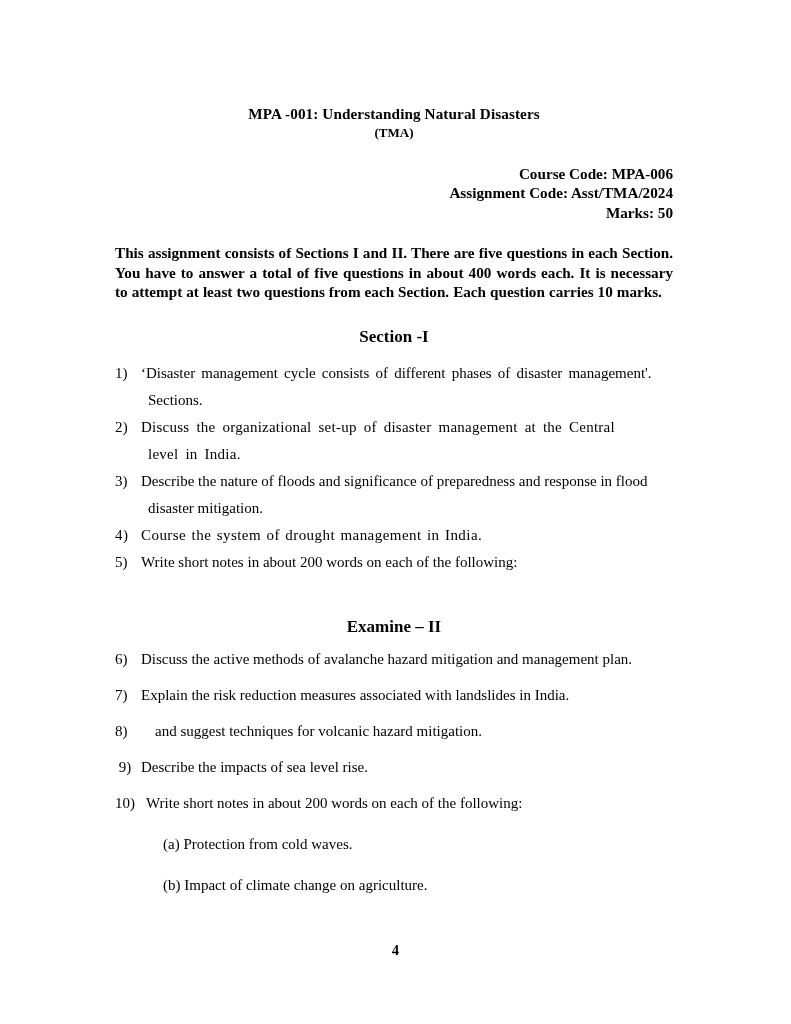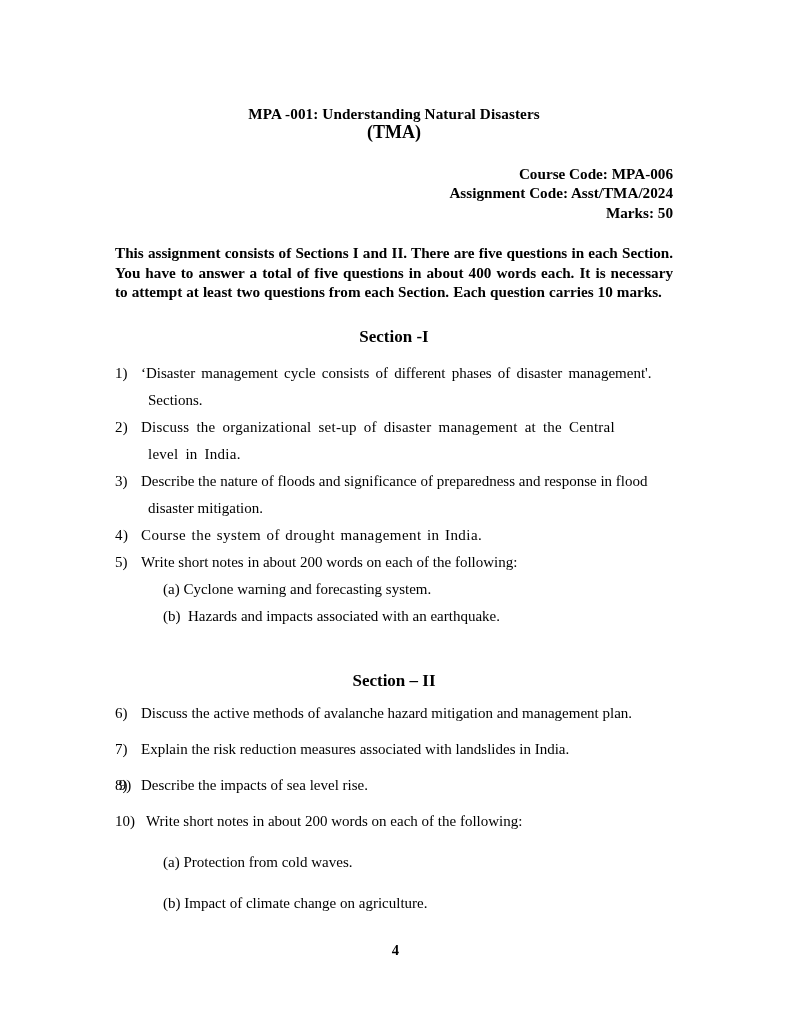--- a/index.html
+++ b/index.html
@@ -33,21 +33,21 @@
   .doc-title {
     text-align: center;
     font-weight: bold;
     font-size: 15.2px;
     line-height: 19px;
     letter-spacing: 0.1px;
   }
   .doc-subtitle {
     text-align: center;
     font-weight: bold;
-    font-size: 18px;
+    font-size: 13px;
     line-height: 19px;
   }
   .meta-block {
     margin-top: 22px;
     text-align: right;
     font-weight: bold;
     font-size: 15.2px;
     line-height: 19.4px;
   }
   .meta-block div { white-space: nowrap; }
@@ -182,43 +182,40 @@
       <div class="q spread">
         <span class="num">4)</span>
         <span class="qtext">Course the system of drought management in India.</span>
       </div>
 
       <div class="q">
         <span class="num">5)</span>
         <span class="qtext">Write short notes in about 200 words on each of the following:</span>
       </div>
 
-      <div class="subitems">
-        <div class="subitem">(a) Cyclone warning and forecasting system.</div>
-        <div class="subitem">(b)  Hazards and impacts associated with an earthquake.</div>
-      </div>
 
     </div>
 
-    <div class="section-heading sec2-heading">Section – II</div>
+    <div class="section-heading sec2-heading">Examine – II</div>
 
     <div class="sec2">
 
       <div class="q">
         <span class="num">6)</span>
         <span class="qtext">Discuss the active methods of avalanche hazard mitigation and management plan.</span>
       </div>
 
       <div class="q">
         <span class="num">7)</span>
         <span class="qtext"> Explain the risk reduction measures associated with landslides in India.</span>
       </div>
 
       <div class="q">
         <span class="num">8)</span>
+        <span class="cont-line-2">and suggest techniques for volcanic hazard mitigation.</span>
       </div>
 
       <div class="q">
         <span class="num"> 9)</span>
         <span class="qtext">Describe the impacts of sea level rise.</span>
       </div>
 
       <div class="q indent-extra">
         <span class="num">10)</span>
         <span class="qtext">Write short notes in about 200 words on each of the following:</span>

